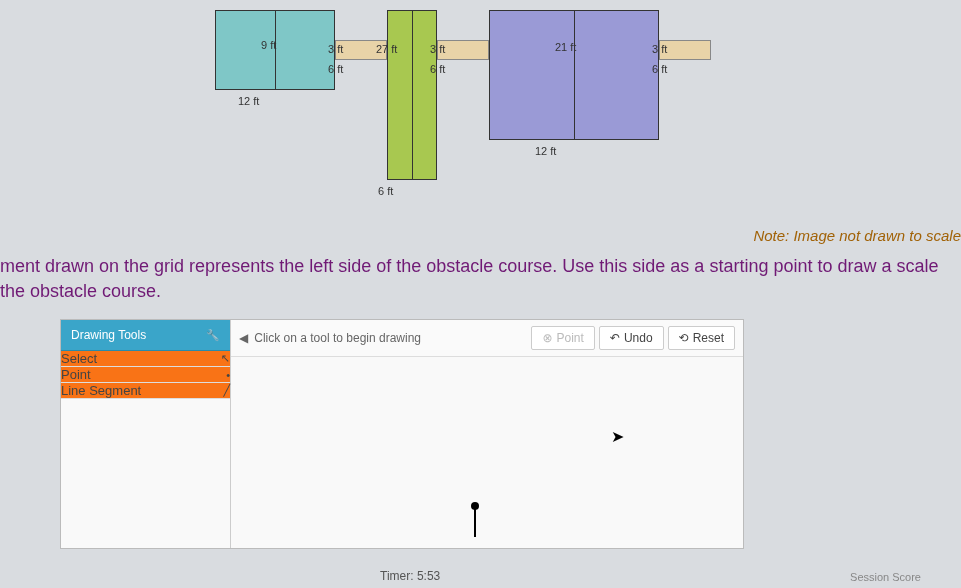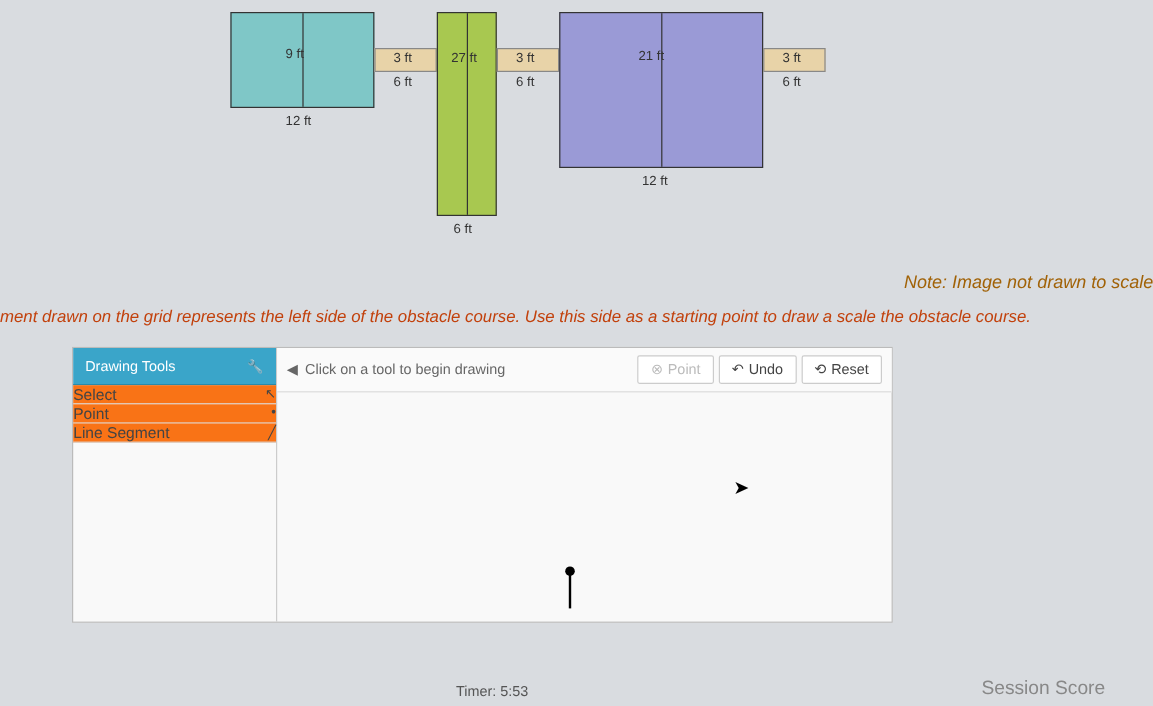--- a/index.html
+++ b/index.html
@@ -12,20 +12,21 @@
       position: relative;
     }
     .diagram-area {
       position: relative;
       height: 215px;
       width: 100%;
     }
     .shape {
       position: absolute;
       border: 1px solid #333;
+      margin-left: 23px;
     }
     .shape1 {
       left: 192px; top: 10px; width: 120px; height: 80px;
       background: #7fc7c7;
     }
     .shape1-mid { position: absolute; left: 50%; top: 0; width: 1px; height: 100%; background: #333; }
     .conn1 {
       left: 312px; top: 40px; width: 52px; height: 20px;
       background: #e8d3a8; border: 1px solid #888;
     }
@@ -54,25 +55,24 @@
       white-space: nowrap;
     }
     .note {
       text-align: right;
       font-style: italic;
       font-size: 15px;
       color: #a16207;
       margin-top: 12px;
     }
     .instruction {
-      font-size: 14px;
-      color: #c2410c;
+      font-size: 18px;
+      color: #701a75;
       padding: 10px 0 15px 0;
       line-height: 1.4;
-      font-style: italic;
     }
     .tool-panel {
       margin-left: 60px;
       width: 684px;
       border: 1px solid #bbb;
       background: #f9f9f9;
       display: flex;
       height: 230px;
     }
     .tool-sidebar {
@@ -157,21 +157,21 @@
       left: 243px; top: 150px;
       width: 2px; height: 30px;
       background: #000;
     }
     .icon { font-size: 11px; }
     .wrench::before { content: "🔧"; font-size: 11px; }
     .footer-text {
       position: absolute;
       bottom: 5px;
       right: 40px;
-      font-size: 16px;
+      font-size: 11px;
       color: #888;
     }
     .timer-text {
       position: absolute;
       bottom: 5px;
       left: 380px;
       font-size: 12px;
       color: #555;
     }
   </style>

